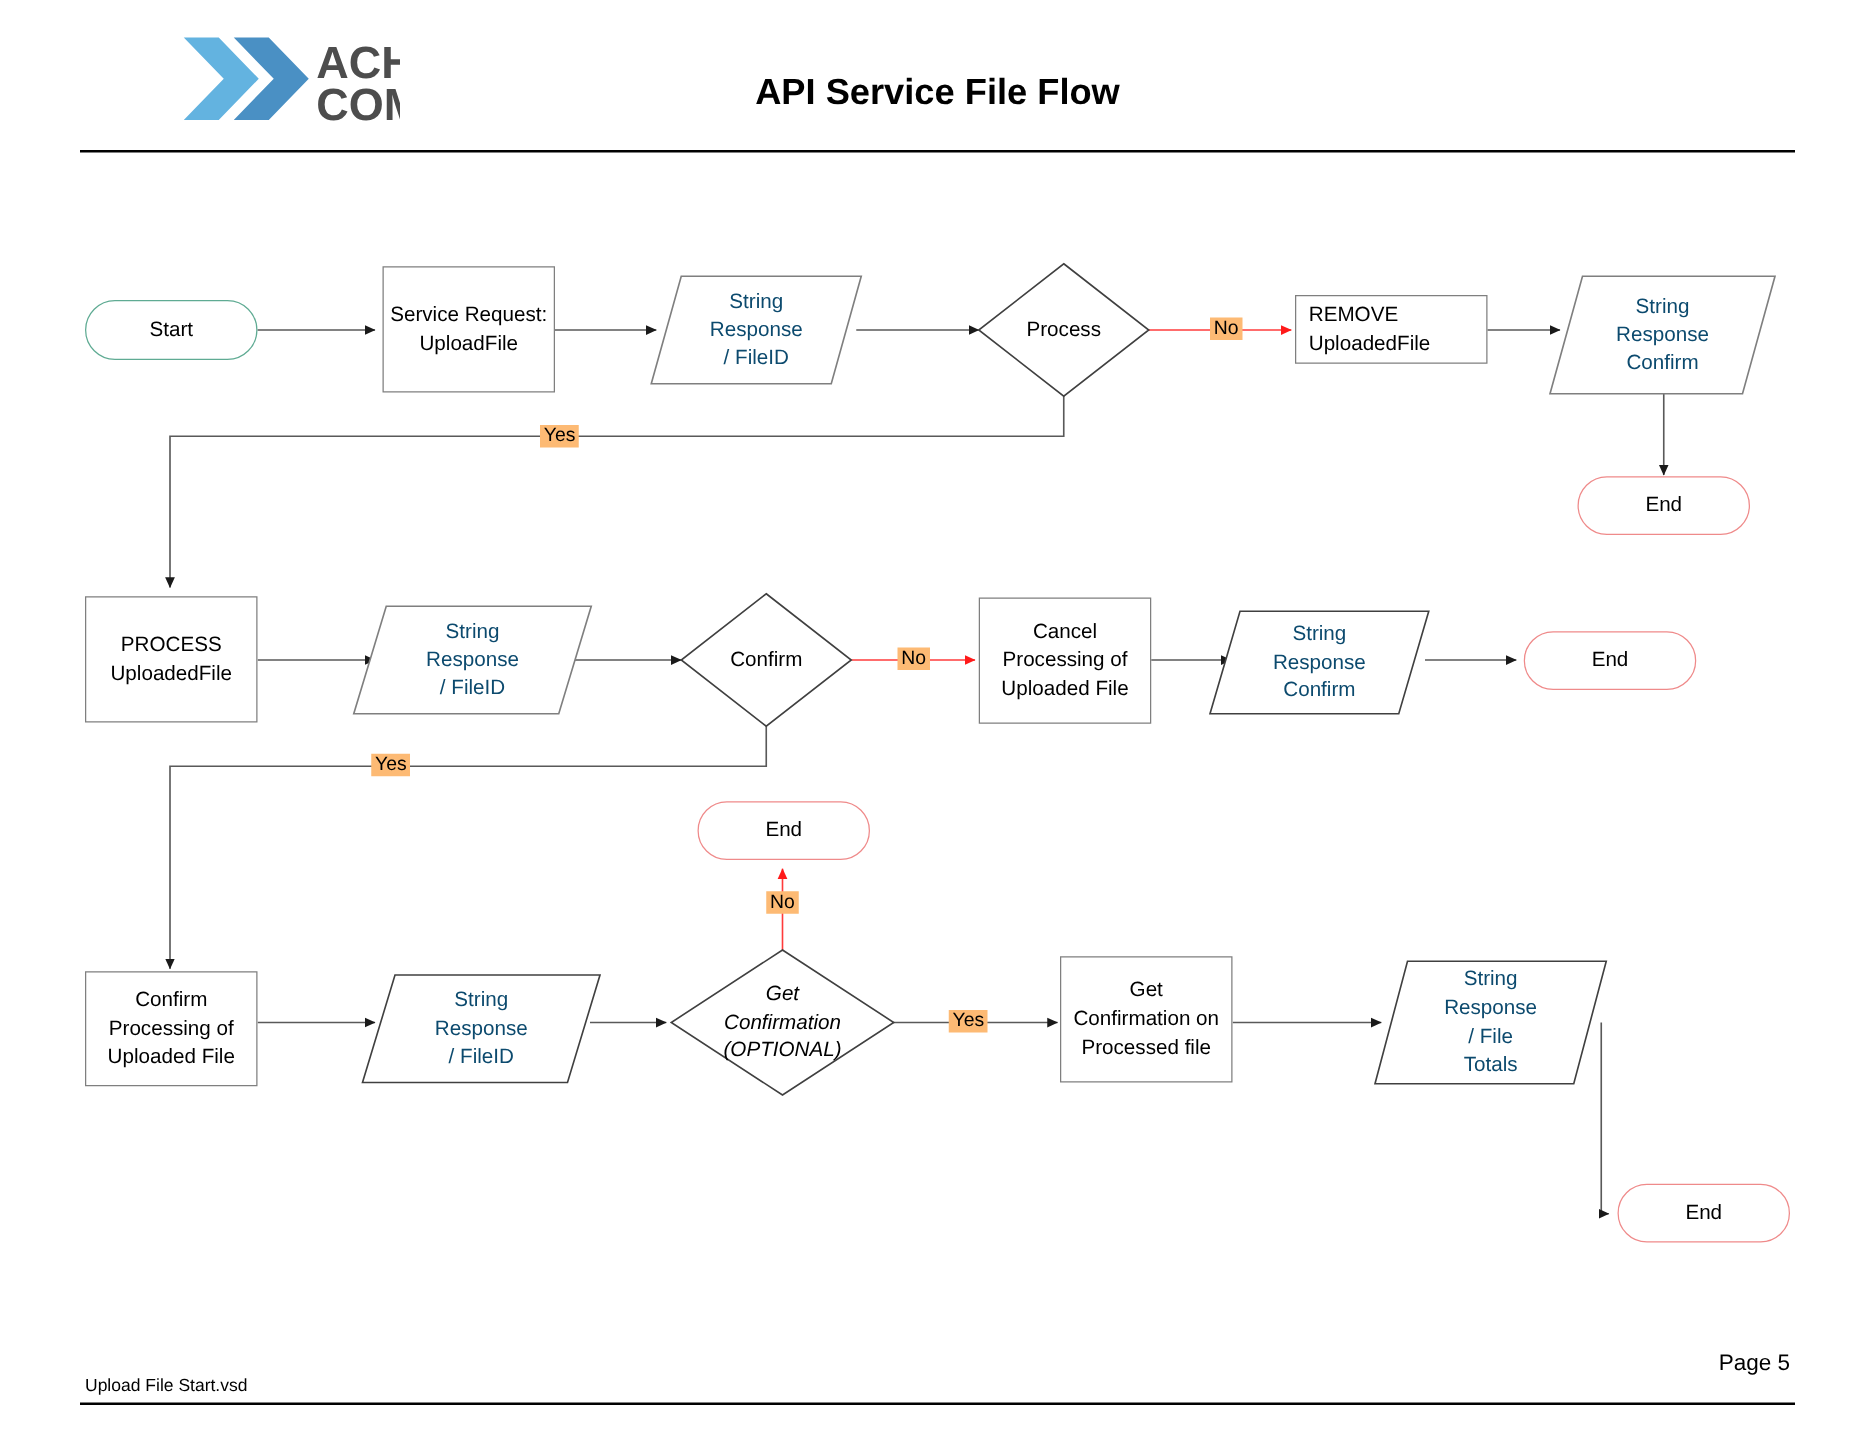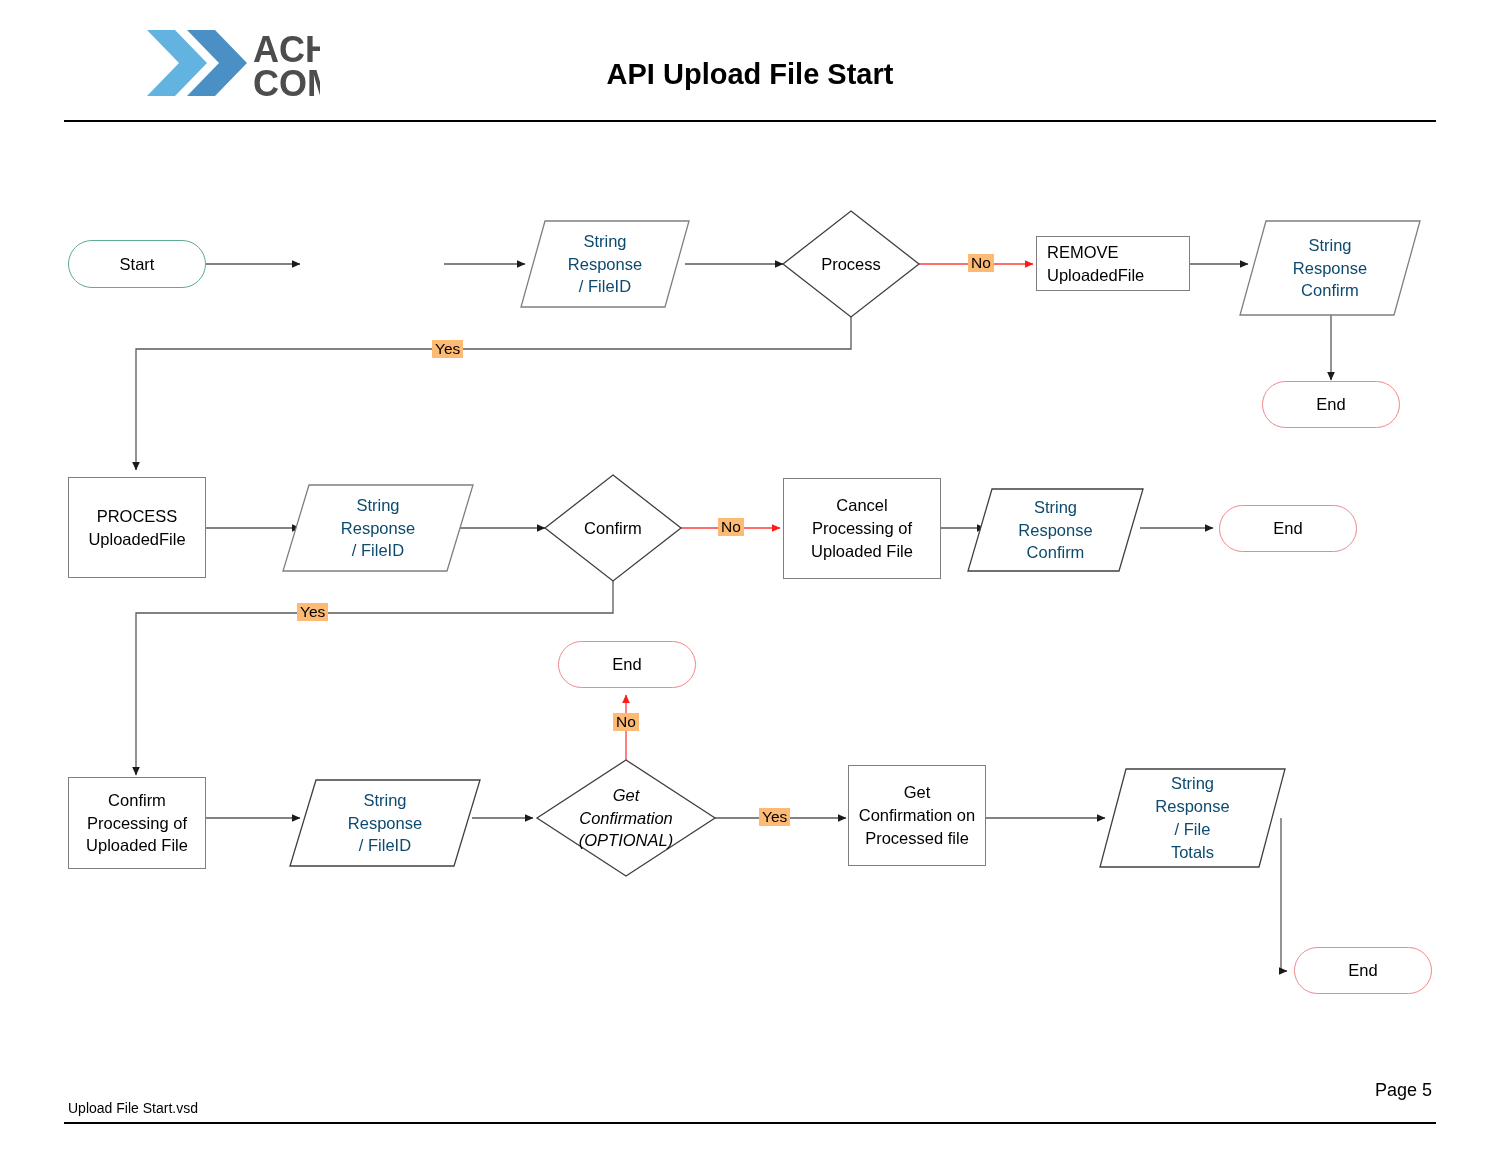--- a/index.html
+++ b/index.html
@@ -184,21 +184,21 @@
     <svg width="175" height="78" viewBox="0 0 175 78">
 
       <polygon points="2,6 30,6 62,39 30,72 2,72 34,39" fill="#63b3e0"></polygon>
 
       <polygon points="42,6 70,6 102,39 70,72 42,72 74,39" fill="#4a90c4"></polygon>
       <text x="108" y="38" font-family="Liberation Sans, sans-serif" font-size="36" font-weight="bold" fill="#4d4d4d">ACH.</text>
       <text x="108" y="72" font-family="Liberation Sans, sans-serif" font-size="36" font-weight="bold" fill="#4d4d4d">COM</text>
     </svg>
   </div>
 
-  <div id="doc-title">API Upload File Start</div>
+  <div id="doc-title">API Service File Flow</div>
   <div id="header-rule"></div>
 
   <svg id="wires">
     <defs>
       <marker id="arrow-gray" markerWidth="9" markerHeight="9" refX="8.2" refY="4.5" orient="auto" markerUnits="userSpaceOnUse">
         <path d="M0,0.6 L8.6,4.5 L0,8.4 z" fill="#1a1a1a"></path>
       </marker>
       <marker id="arrow-red" markerWidth="9" markerHeight="9" refX="8.2" refY="4.5" orient="auto" markerUnits="userSpaceOnUse">
         <path d="M0,0.6 L8.6,4.5 L0,8.4 z" fill="#ff1a1a"></path>
       </marker>
@@ -237,20 +237,22 @@
 
   <div class="edge-label" style="left:968px;  top:254px;">No</div>
   <div class="edge-label" style="left:432px;  top:340px;">Yes</div>
   <div class="edge-label" style="left:718px;  top:518px;">No</div>
   <div class="edge-label" style="left:297px;  top:603px;">Yes</div>
   <div class="edge-label" style="left:613px;  top:713px;">No</div>
   <div class="edge-label" style="left:759px;  top:808px;">Yes</div>
 
   <div class="node terminator start" style="left:68px; top:240px; width:138px; height:48px;">Start</div>
 
+  <div class="node process" style="left:306px; top:213px; width:138px; height:101px;">Service Request:
+UploadFile</div>
 
   <div class="para-wrap" style="left:521px; top:221px; width:168px; height:86px;">
     <svg width="168" height="86" viewBox="0 0 168 86">
       <polygon points="24,0 168,0 144,86 0,86" fill="#ffffff" stroke="#7f7f7f" stroke-width="1.3"></polygon>
     </svg>
     <div class="para-label">String
 Response
 / FileID</div>
   </div>
 
@@ -287,21 +289,21 @@
 / FileID</div>
   </div>
 
   <div class="diamond-wrap" style="left:545px; top:475px; width:136px; height:106px;">
     <svg width="136" height="106" viewBox="0 0 136 106">
       <polygon points="68,0 136,53 68,106 0,53" fill="#ffffff" stroke="#404040" stroke-width="1.3"></polygon>
     </svg>
     <div class="diamond-label">Confirm</div>
   </div>
 
-  <div class="node process" style="left:783px; top:478px; width:158px; height:101px;">Cancel
+  <div class="node process" style="left:783px; top:478px; width:138px; height:101px;">Cancel
 Processing of
 Uploaded File</div>
 
   <div class="para-wrap" style="left:968px; top:489px; width:175px; height:82px;">
     <svg width="175" height="82" viewBox="0 0 175 82">
       <polygon points="24,0 175,0 151,82 0,82" fill="#ffffff" stroke="#404040" stroke-width="1.3"></polygon>
     </svg>
     <div class="para-label">String
 Response
 Confirm</div>

